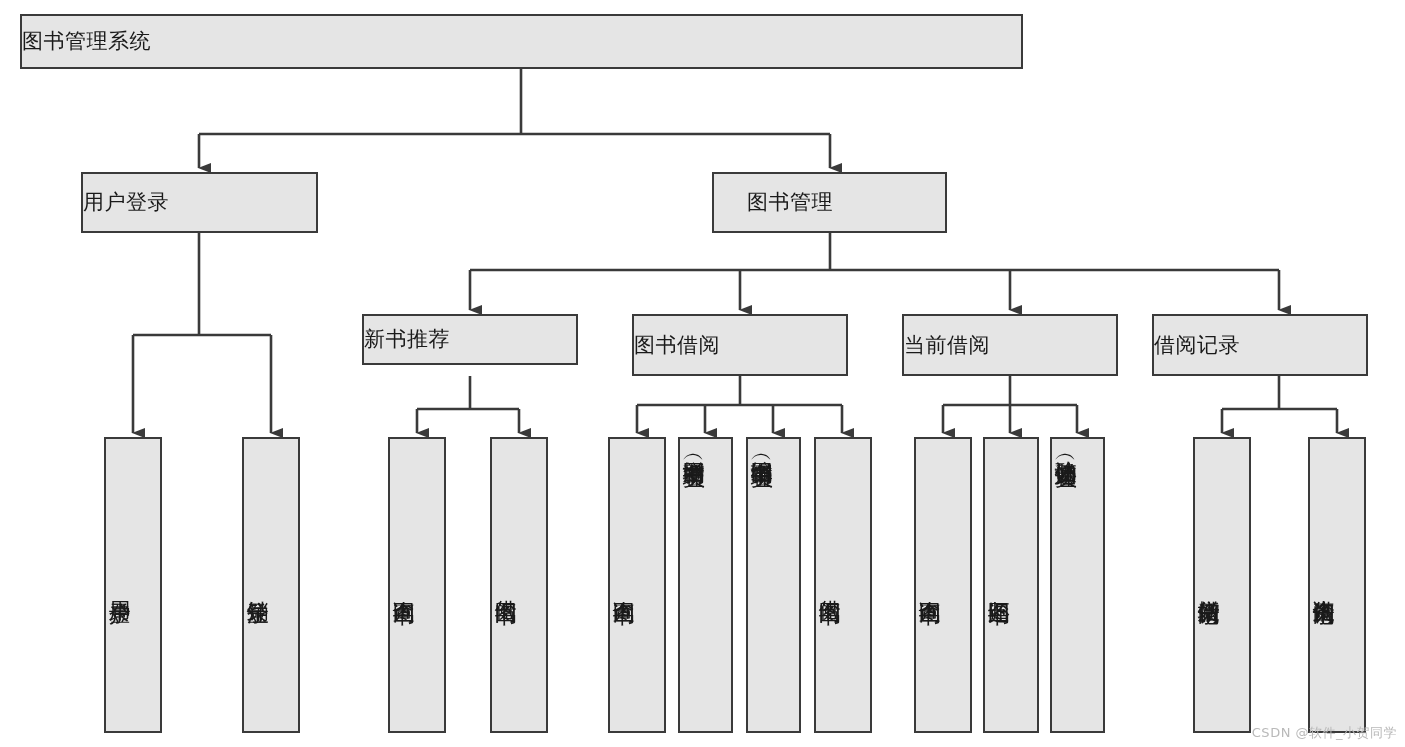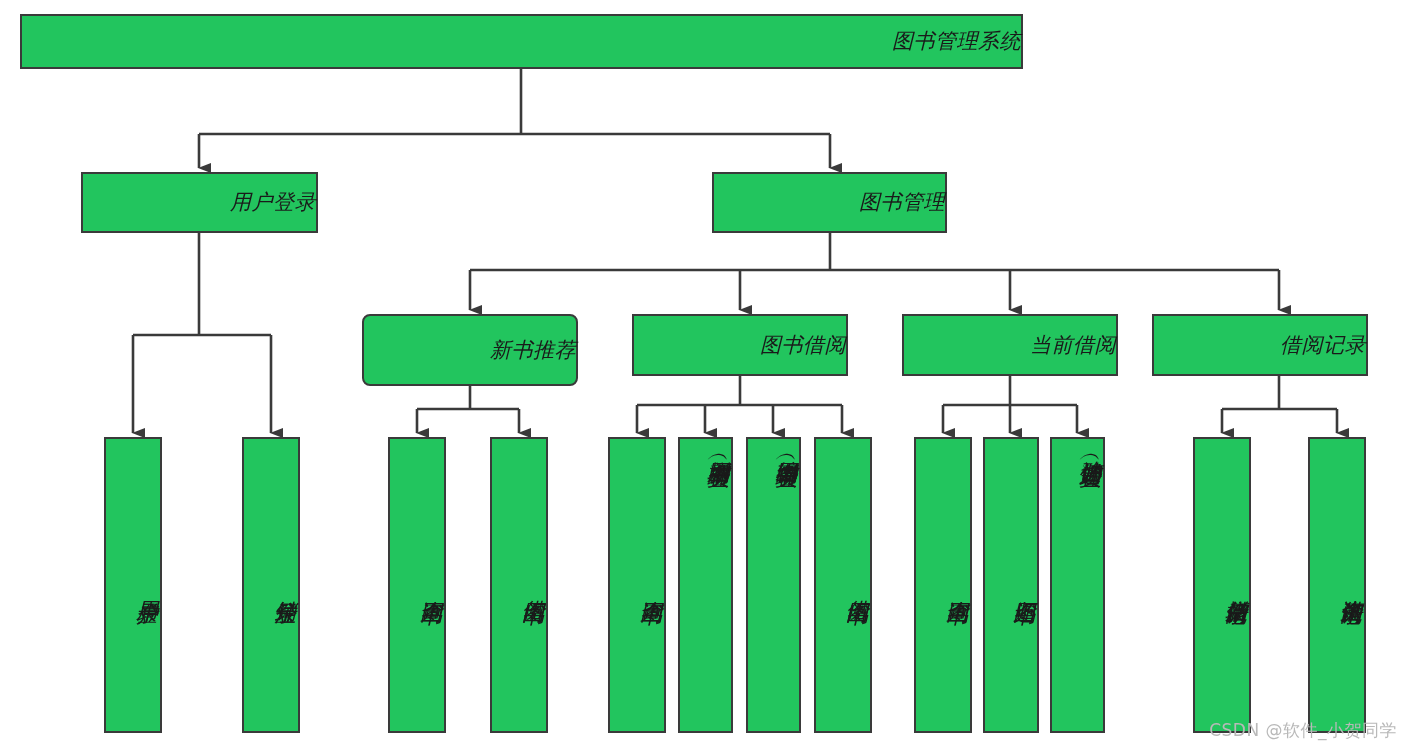--- a/index.html
+++ b/index.html
@@ -23,27 +23,26 @@
     left: 0;
     top: 0;
     width: 1405px;
     height: 747px;
     pointer-events: none;
   }
   .node {
     position: absolute;
     box-sizing: border-box;
     border: 2.6px solid #3a3a3a;
-    background: #22c55e;
+    background: #e5e5e5;
     display: flex;
     align-items: center;
-    justify-content: flex-end;
+    justify-content: flex-start;
     color: #1a1a1a;
     z-index: 2;
-    font-style: italic;
   }
   .node .label {
     font-size: 21px;
     line-height: 1.15;
     letter-spacing: 0.5px;
     white-space: nowrap;
     text-align: center;
   }
   .node.leaf .label {
     writing-mode: vertical-rl;
@@ -59,21 +58,21 @@
     padding-top: 4px;
   }
   .node.leaf.short {
     align-items: center;
     padding-top: 0;
   }
   #watermark {
     position: absolute;
     right: 8px;
     bottom: 5px;
-    font-size: 17px;
+    font-size: 13px;
     color: #b9b9b9;
     letter-spacing: 0.5px;
     z-index: 5;
     white-space: nowrap;
   }
 </style>
 </head>
 <body>
 
 <div id="diagram-root">
@@ -133,21 +132,21 @@
   </div>
 
   <div class="node" style="left:81px; top:172px; width:237px; height:61px;">
     <span class="label">用户登录</span>
   </div>
 
   <div class="node" style="left:712px; top:172px; width:235px; height:61px;padding-left:33px;">
     <span class="label">图书管理</span>
   </div>
 
-  <div class="node" style="left:362px; top:314px; width:216px; height:72px;border-radius:8px;">
+  <div class="node" style="left:362px; top:314px; width:216px; height:51px;">
     <span class="label">新书推荐</span>
   </div>
 
   <div class="node" style="left:632px; top:314px; width:216px; height:62px;">
     <span class="label">图书借阅</span>
   </div>
 
   <div class="node" style="left:902px; top:314px; width:216px; height:62px;">
     <span class="label">当前借阅</span>
   </div>

